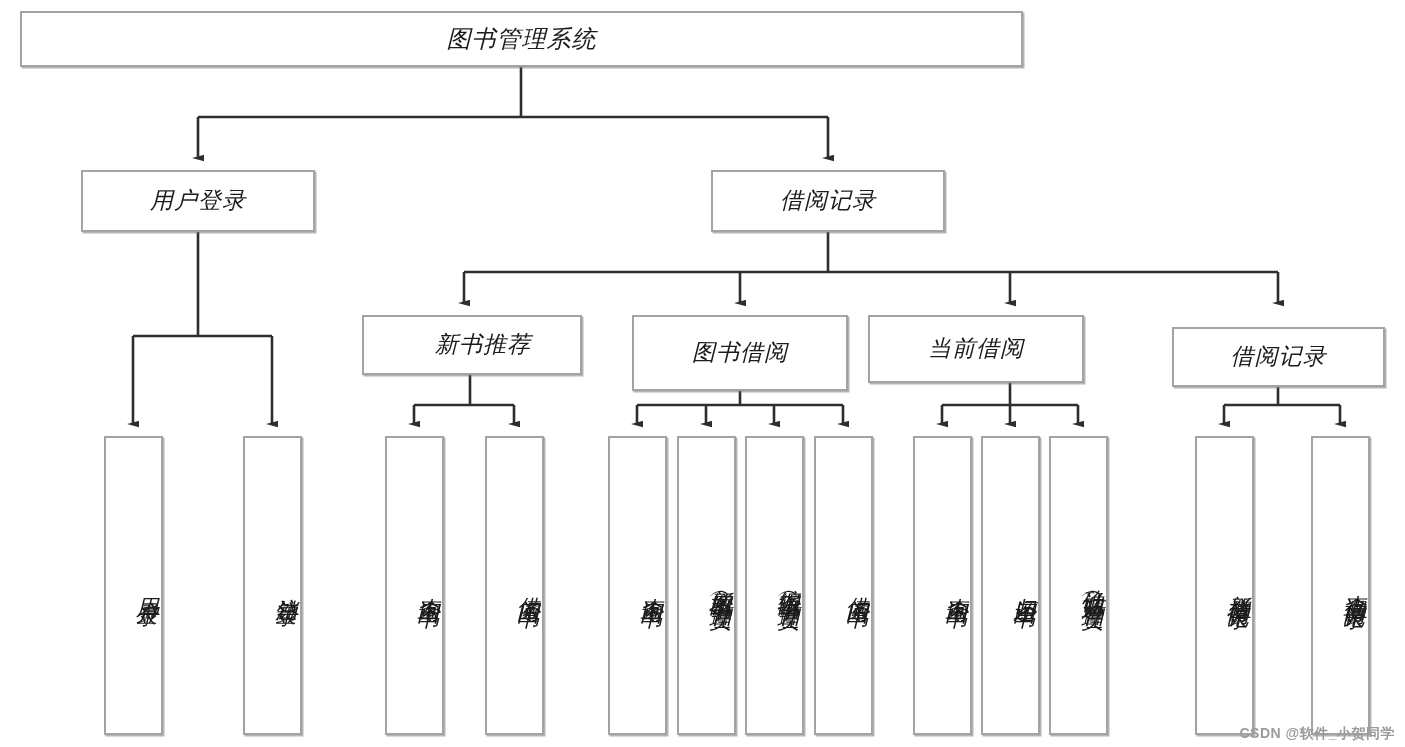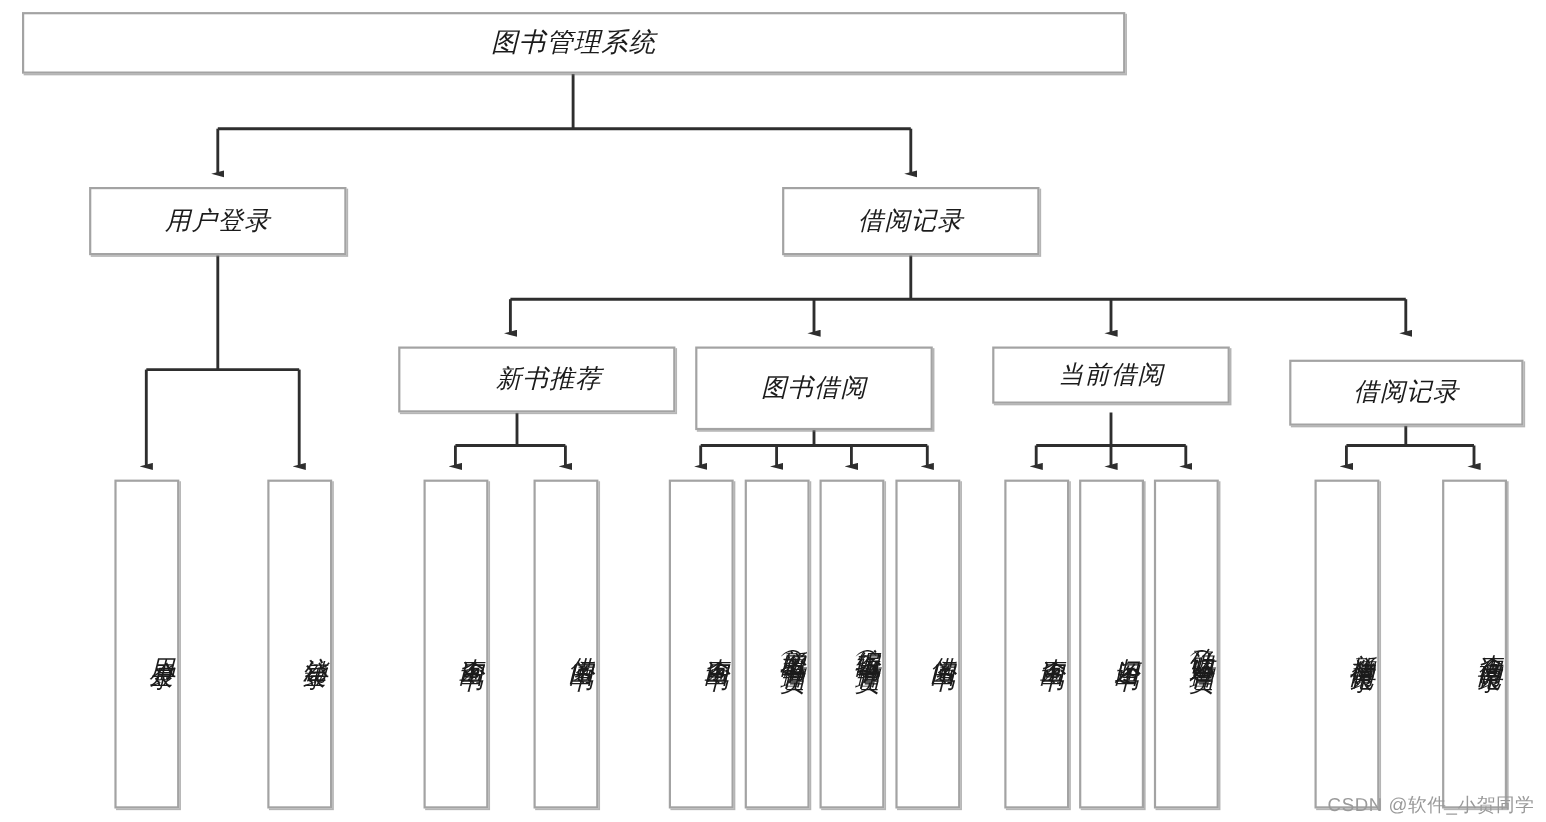--- a/index.html
+++ b/index.html
@@ -50,25 +50,26 @@
     line-height:1.25;
     padding:10px 0;
     align-items:flex-start;
     justify-content:center;
     white-space:nowrap;
   }
   .watermark{
     position:absolute;
     right:10px;
     bottom:4px;
-    font-size:17px;
+    font-size:14px;
     color:#9a9a9a;
     letter-spacing:.5px;
     white-space:nowrap;
     user-select:none;
+    font-weight:bold;
   }
 </style>
 </head>
 <body>
 
 <div id="canvas">
 
   <svg class="wires" viewBox="0 0 1405 747" xmlns="http://www.w3.org/2000/svg">
     <defs>
       <marker id="arrow" markerWidth="10" markerHeight="12" refX="3.2" refY="6" orient="auto" markerUnits="userSpaceOnUse">
@@ -117,23 +118,23 @@
       <path d="M1224,405 L1224,424" marker-end="url(#arrow)"></path>
       <path d="M1340,405 L1340,424" marker-end="url(#arrow)"></path>
     </g>
   </svg>
 
   <div class="node h root" style="left:20px;top:11px;width:1003px;height:56px;">图书管理系统</div>
 
   <div class="node h" style="left:81px;top:170px;width:234px;height:62px;">用户登录</div>
   <div class="node h" style="left:711px;top:170px;width:234px;height:62px;">借阅记录</div>
 
-  <div class="node h" style="left:362px;top:315px;width:252px;height:60px;padding-left:28px;">新书推荐</div>
+  <div class="node h" style="left:362px;top:315px;width:220px;height:60px;padding-left:28px;">新书推荐</div>
   <div class="node h" style="left:632px;top:315px;width:216px;height:76px;">图书借阅</div>
-  <div class="node h" style="left:902px;top:315px;width:216px;height:52px;">当前借阅</div>
+  <div class="node h" style="left:868px;top:315px;width:216px;height:68px;">当前借阅</div>
   <div class="node h" style="left:1172px;top:315px;width:213px;height:60px;margin-top:12px;">借阅记录</div>
 
   <div class="node v" style="left:104px;top:436px;width:59px;height:299px;">用户登录</div>
   <div class="node v" style="left:243px;top:436px;width:59px;height:299px;">注销登录</div>
 
   <div class="node v" style="left:385px;top:436px;width:59px;height:299px;">查询图书</div>
   <div class="node v" style="left:485px;top:436px;width:59px;height:299px;">借阅图书</div>
 
   <div class="node v" style="left:608px;top:436px;width:59px;height:299px;">查询图书</div>
   <div class="node v" style="left:677px;top:436px;width:59px;height:299px;">新增图书（管理员）</div>

